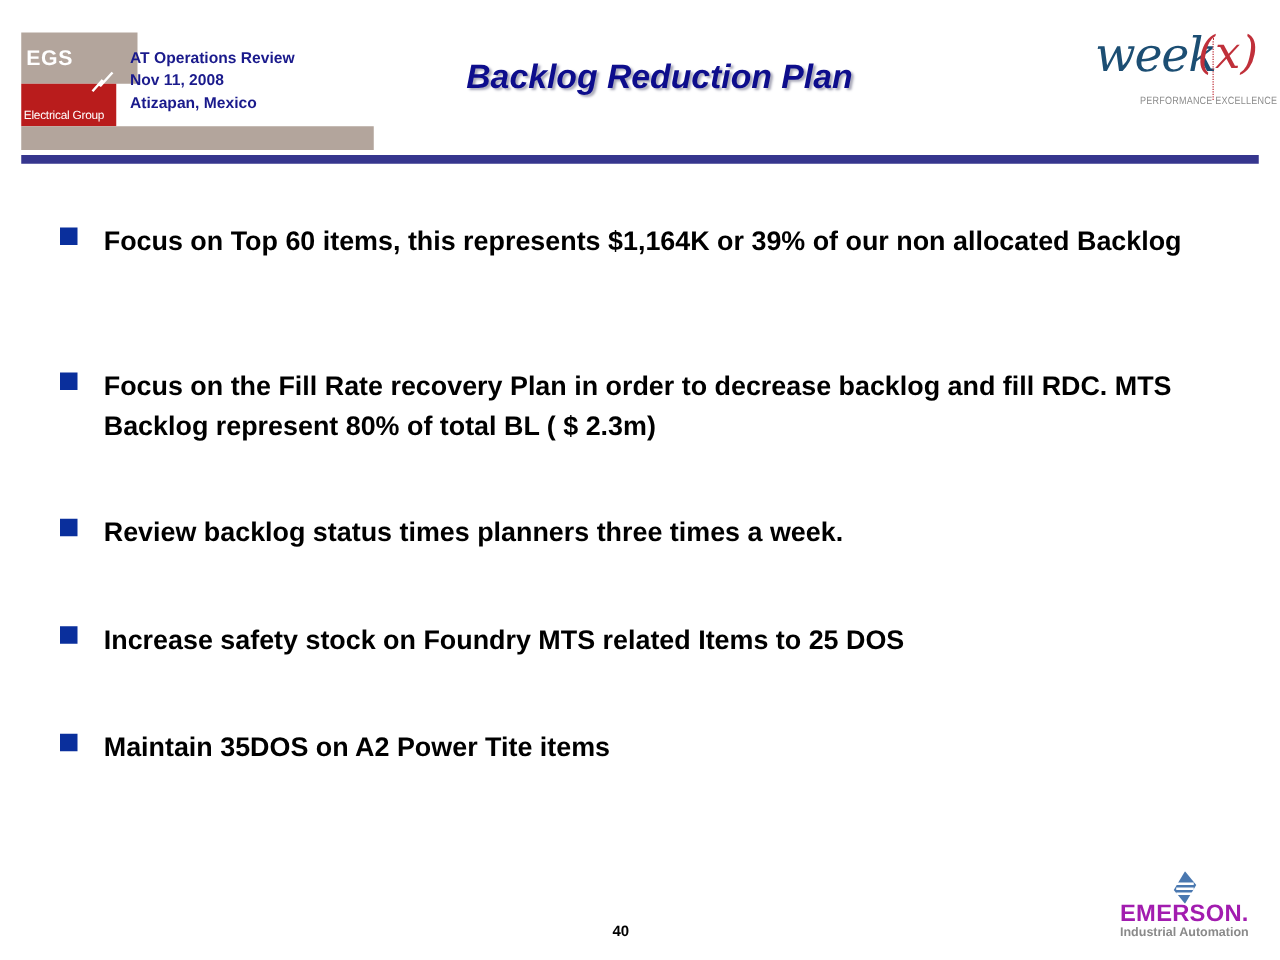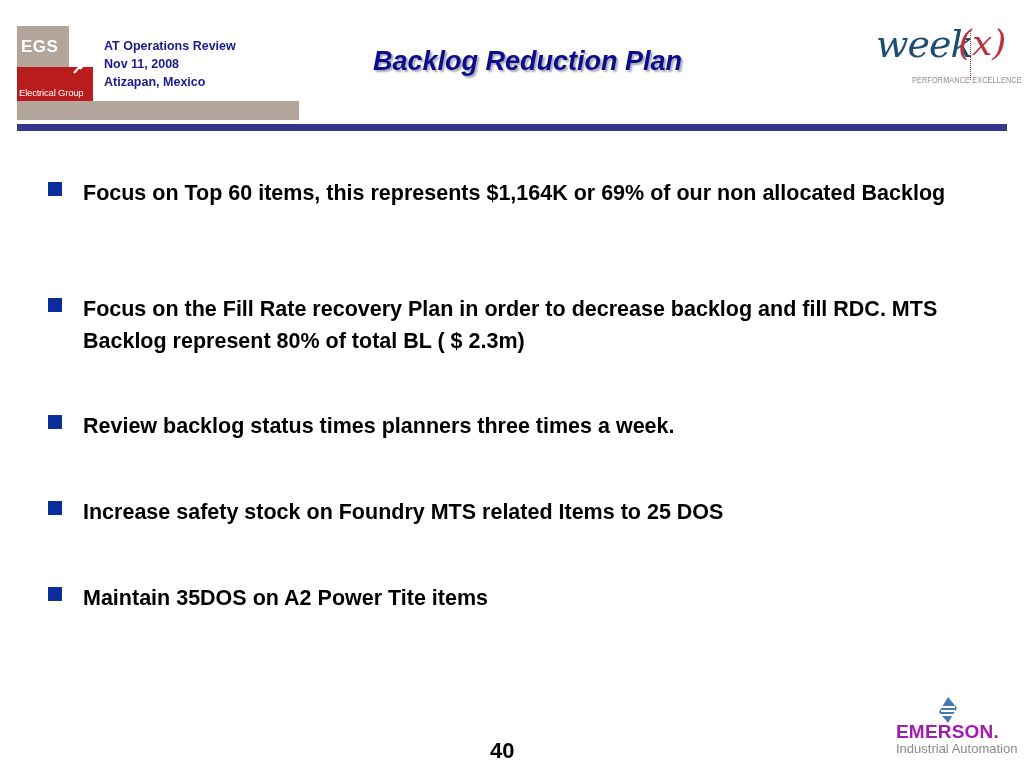--- a/index.html
+++ b/index.html
@@ -5,21 +5,21 @@
   html, body { margin: 0; padding: 0; }
   body {
     width: 1024px; height: 768px; position: relative; overflow: hidden;
     background: #ffffff;
     font-family: "Liberation Sans", sans-serif;
   }
   .egs-logo {
     position: absolute; left: 17px; top: 26px; width: 76px; height: 75px;
   }
   .egs-top {
-    position: absolute; left: 0; top: 0; width: 52px; height: 41px; background: #b3a59c;
+    position: absolute; left: 0; top: 0; width: 93px; height: 41px; background: #b3a59c;
   }
   .egs-top-text {
     position: absolute; left: 4px; top: 11px; font-size: 17px; font-weight: bold; color: #ffffff; letter-spacing: 0.5px;
   }
   .egs-bottom {
     position: absolute; left: 0; top: 41px; width: 76px; height: 34px; background: #b91c1c;
   }
   .egs-bottom-text {
     position: absolute; left: 2px; bottom: 3px; font-size: 9.5px; color: #ffffff; white-space: nowrap; letter-spacing: -0.2px;
   }
@@ -57,28 +57,28 @@
   .bullet {
     position: absolute; left: 48px; width: 930px;
   }
   .bullet-marker {
     position: absolute; left: 0; top: 5px; width: 14px; height: 14px; background: #0a2f9c;
   }
   .bullet-text {
     position: absolute; left: 35px; top: 0; width: 900px; font-size: 21.5px; font-weight: bold; color: #000000; line-height: 32px;
   }
   .page-number {
-    position: absolute; left: 490px; top: 738px; font-size: 22px; font-weight: bold; color: #000000;
+    position: absolute; left: 490px; top: 738px; font-size: 12px; font-weight: bold; color: #000000;
   }
   .emerson-logo { position: absolute; left: 890px; top: 697px; width: 120px; height: 60px; }
   .emerson-word {
     position: absolute; left: 6px; top: 24px; font-size: 19px; font-weight: bold; color: #a21caf; letter-spacing: 0.2px;
   }
   .emerson-sub {
-    position: absolute; left: 6px; top: 44px; font-size: 13px; color: #8a8a8a; white-space: nowrap; font-weight: normal;
+    position: absolute; left: 6px; top: 44px; font-size: 10px; color: #8a8a8a; white-space: nowrap; font-weight: bold;
   }
   .emerson-mark { position: absolute; left: 47px; top: 0; }
 </style>
 </head>
 <body>
 
 <div class="egs-logo">
   <div class="egs-top">
     <span class="egs-top-text">EGS</span>
   </div>
@@ -104,21 +104,21 @@
 <div class="perfx-logo">
   <span class="perfx-word">week</span>
   <span class="perfx-dash"></span>
   <span class="perfx-x">(x)</span>
   <span class="perfx-sub">PERFORMANCE EXCELLENCE</span>
 </div>
 
 <div class="bullets">
   <div class="bullet" style="top:177px;">
     <span class="bullet-marker"></span>
-    <span class="bullet-text">Focus on Top 60 items, this represents $1,164K or 69% of  our non allocated Backlog</span>
+    <span class="bullet-text">Focus on Top 60 items, this represents $1,164K or 39% of  our non allocated Backlog</span>
   </div>
   <div class="bullet" style="top:293px;">
     <span class="bullet-marker"></span>
     <span class="bullet-text">Focus on the Fill Rate recovery Plan in order to decrease backlog and fill RDC.  MTS Backlog represent 80% of total BL ( $ 2.3m)</span>
   </div>
   <div class="bullet" style="top:410px;">
     <span class="bullet-marker"></span>
     <span class="bullet-text">Review backlog status times planners three times a week.</span>
   </div>
   <div class="bullet" style="top:496px;">

